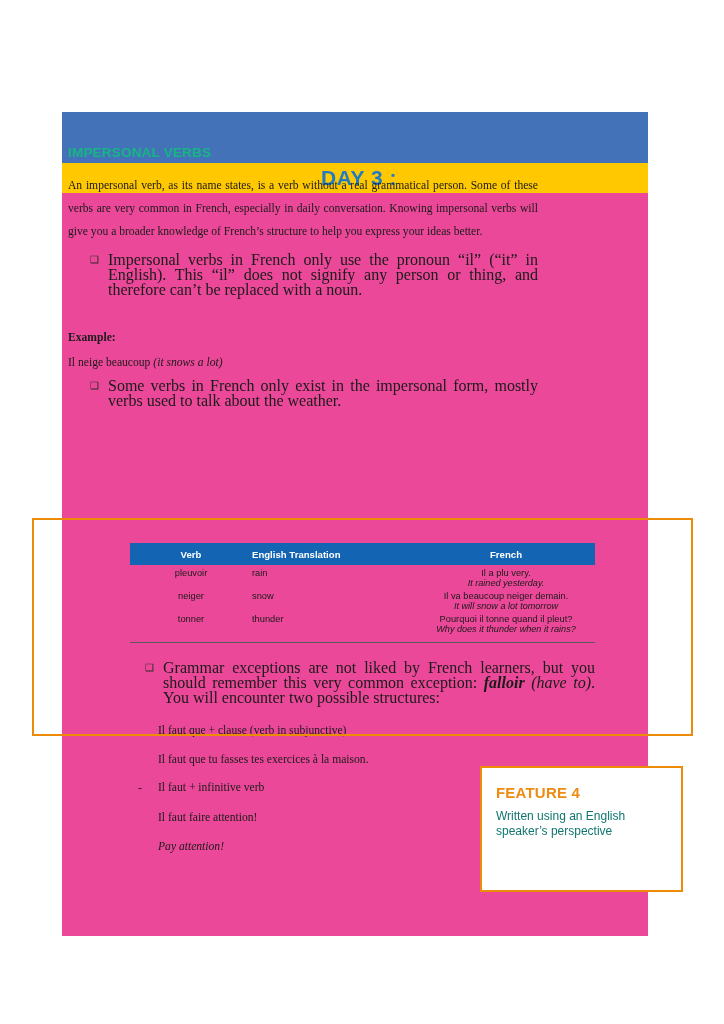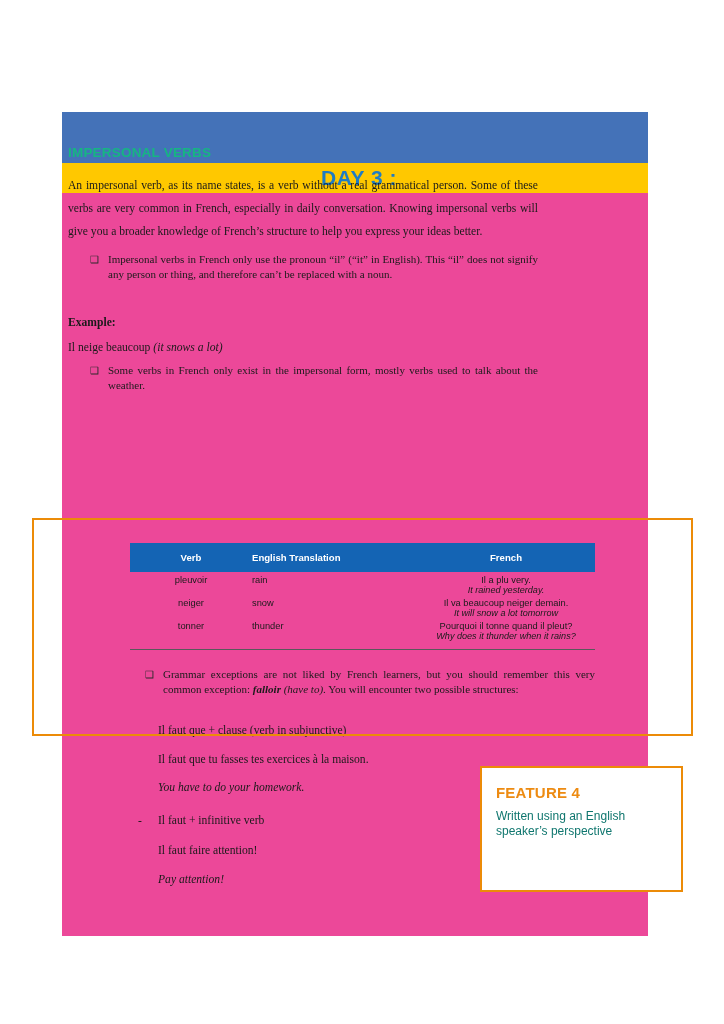--- a/index.html
+++ b/index.html
@@ -82,21 +82,21 @@
     width: 448px;
   }
   .bullet-mark {
     font-size: 10px;
     color: #2b2b2b;
     width: 18px;
     flex: 0 0 18px;
     line-height: 15px;
   }
   .bullet-text {
-    font-size: 11px;
+    font-size: 16px;
     line-height: 15px;
     text-align: justify;
     color: #1a1a1a;
     flex: 1;
   }
 
   .example-label {
     font-weight: bold;
     font-size: 11.6px;
     margin: 34px 0 0 0;
@@ -117,21 +117,21 @@
     top: 543px;
     width: 465px;
   }
   .vt-head {
     background: #1464b4;
     color: #ffffff;
     display: flex;
     font-family: "Liberation Sans", sans-serif;
     font-weight: bold;
     font-size: 9.6px;
-    height: 29px;
+    height: 22px;
     align-items: center;
   }
   .vt-row {
     display: flex;
     font-family: "Liberation Sans", sans-serif;
     font-size: 9.3px;
     color: #1a1a1a;
   }
   .c-verb   { width: 122px; text-align: center; }
   .c-trans  { width: 165px; }
@@ -291,24 +291,20 @@
   <div class="struct-line" style="margin-bottom:16px;">
     <span class="struct-dash"></span>
     <span class="struct-underline">Il faut que + clause (verb in subjunctive)</span>
   </div>
 
   <div class="struct-line" style="margin-bottom:15px;">
     <span class="struct-dash"></span>
     <span>Il faut que tu fasses tes exercices à la maison.</span>
   </div>
 
-  <div class="struct-line" style="margin-bottom:20px;">
-    <span class="struct-dash"></span>
-    <span class="it">You have to do your homework.</span>
-  </div>
 
   <div class="struct-line" style="margin-bottom:17px;">
     <span class="struct-dash">-</span>
     <span>Il faut + infinitive verb</span>
   </div>
 
   <div class="struct-line" style="margin-bottom:16px;">
     <span class="struct-dash"></span>
     <span>Il faut faire attention!</span>
   </div>

